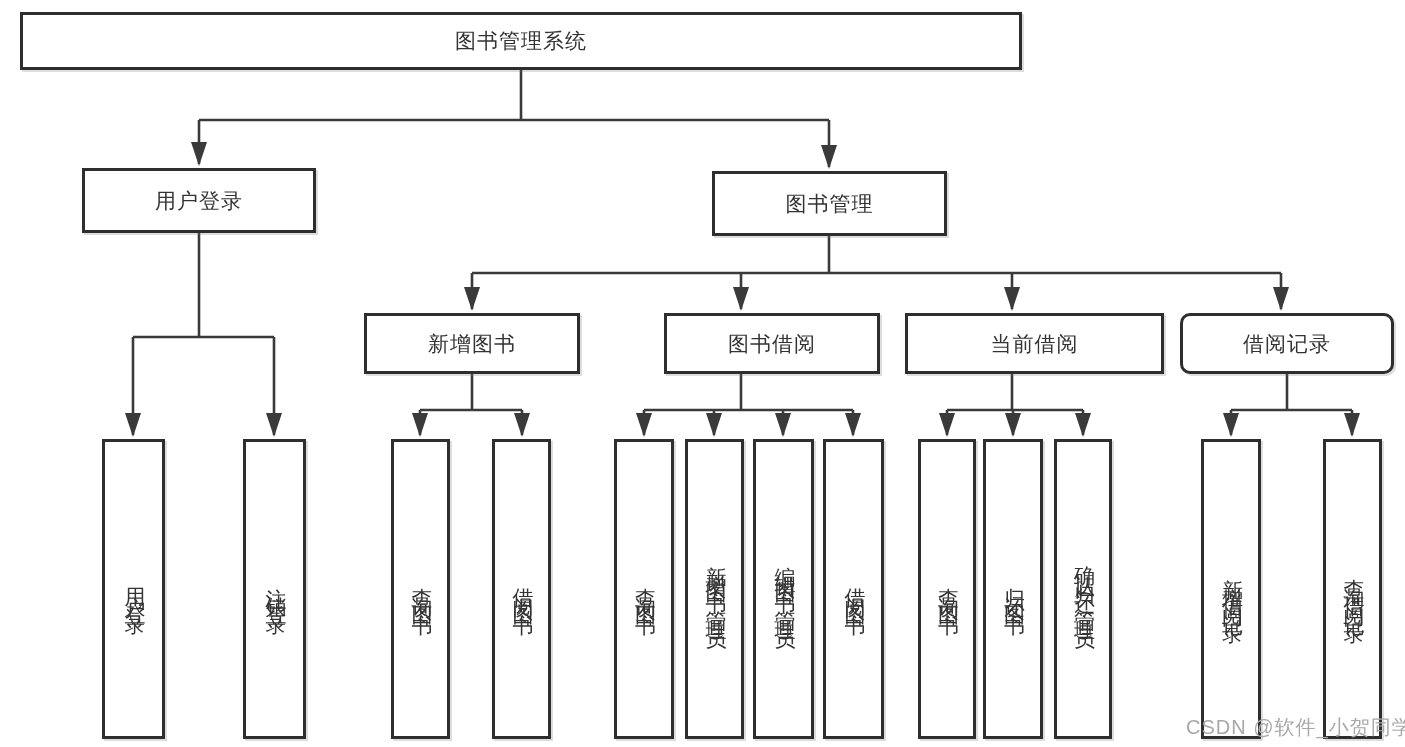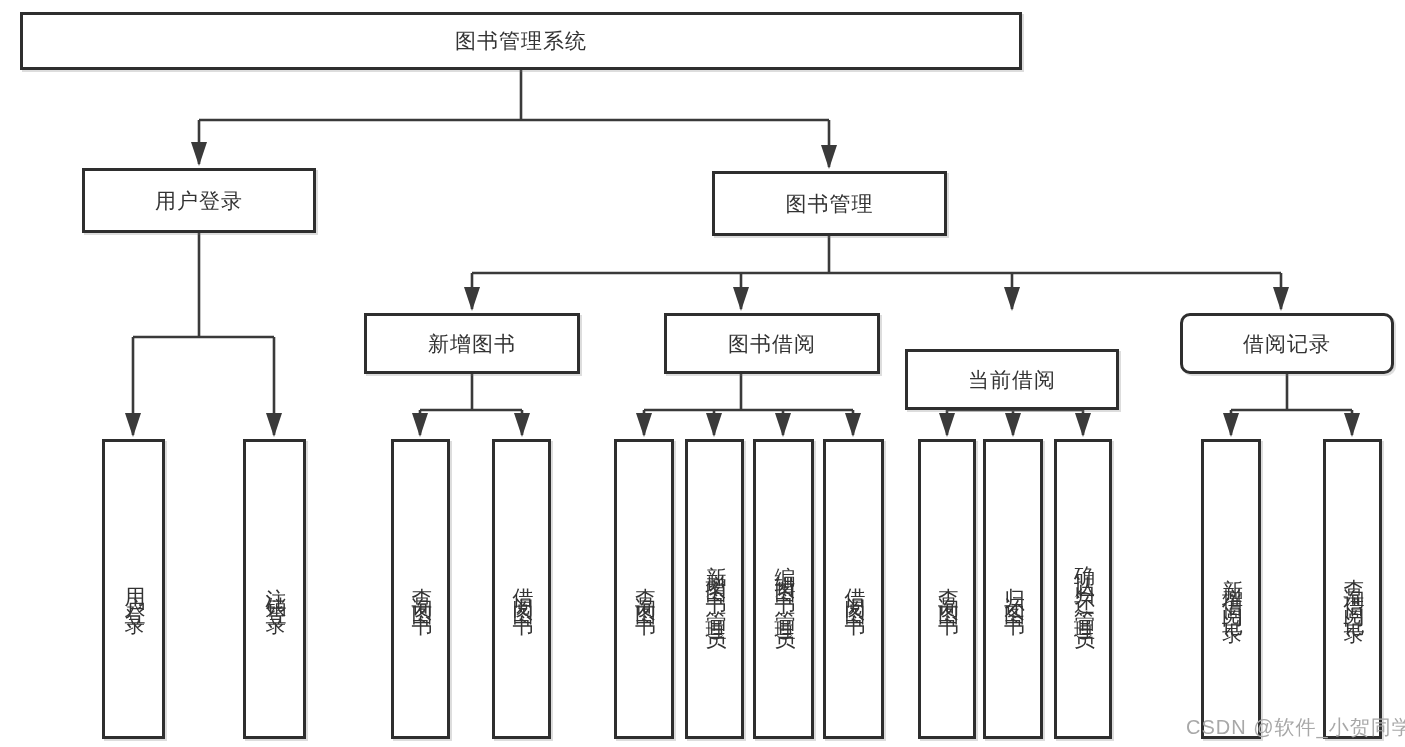--- a/index.html
+++ b/index.html
@@ -113,21 +113,21 @@
     </g>
   </svg>
 
   <div class="node h-node" style="left:20px; top:12px; width:1002px; height:58px;">图书管理系统</div>
 
   <div class="node h-node" style="left:82px; top:168px; width:234px; height:65px;">用户登录</div>
   <div class="node h-node" style="left:712px; top:171px; width:235px; height:65px;">图书管理</div>
 
   <div class="node h-node" style="left:364px; top:313px; width:216px; height:61px;">新增图书</div>
   <div class="node h-node" style="left:633px; top:313px; width:216px; height:61px;margin-left:31px;">图书借阅</div>
-  <div class="node h-node" style="left:905px; top:313px; width:214px; height:61px;margin-top:36px;">当前借阅</div>
+  <div class="node h-node" style="left:905px; top:313px; width:259px; height:61px;">当前借阅</div>
   <div class="node h-node" style="left:1180px; top:313px; width:214px; height:61px;border-radius:10px;">借阅记录</div>
 
   <div class="node v-node" style="left:102px; top:439px; width:63px; height:300px;">
     <span class="vtext">用户登录</span>
   </div>
   <div class="node v-node" style="left:243px; top:439px; width:63px; height:300px;">
     <span class="vtext">注销登录</span>
   </div>
 
   <div class="node v-node" style="left:391px; top:439px; width:59px; height:300px;">

